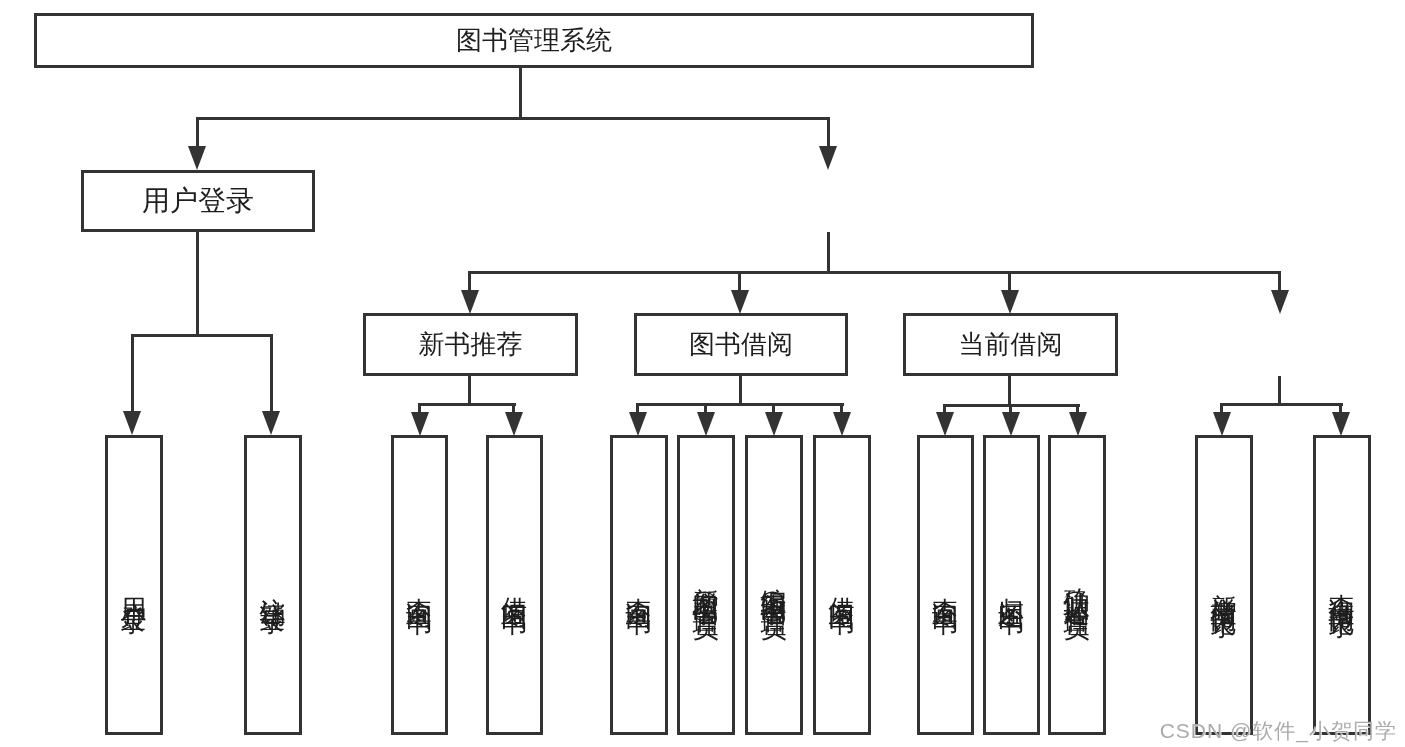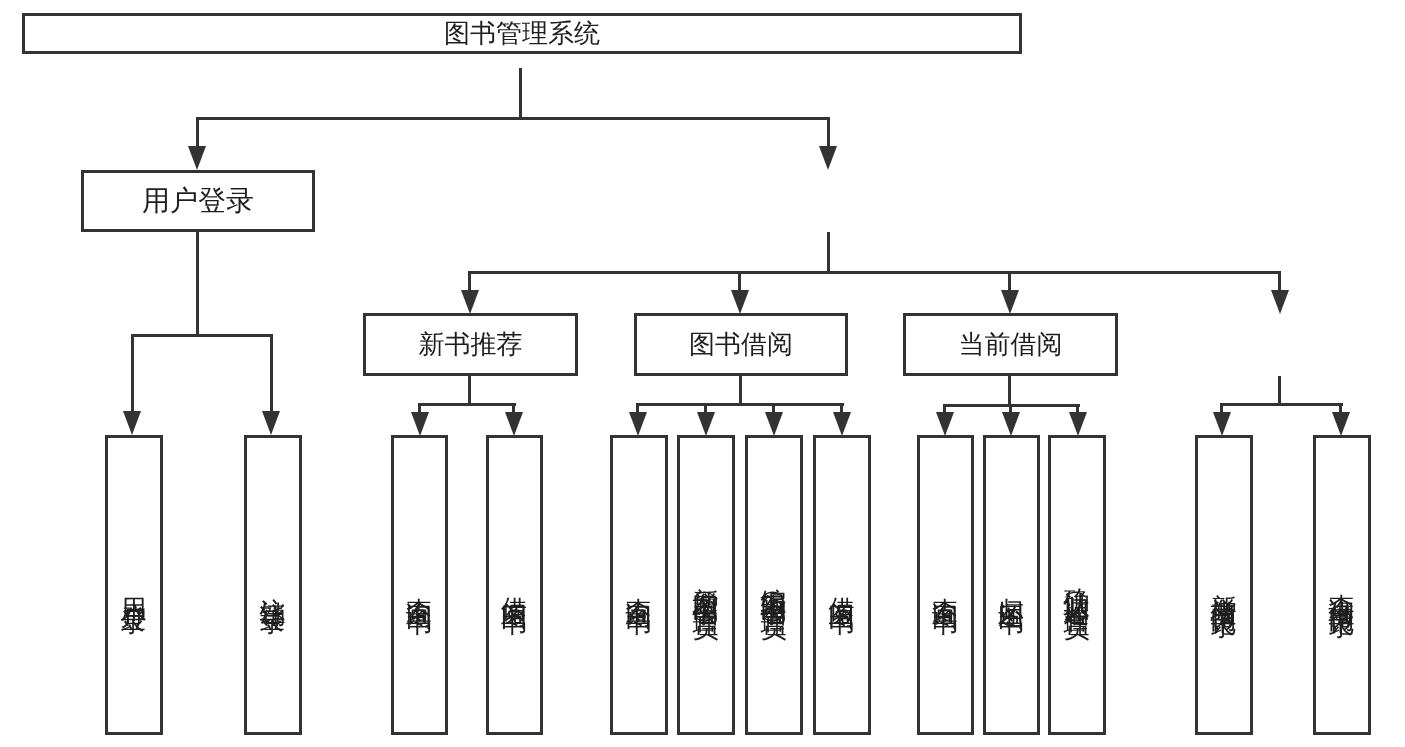--- a/index.html
+++ b/index.html
@@ -103,21 +103,21 @@
   <div class="vline" style="left:1076px;top:404px;height:10px;"></div>
   <div class="arrow" style="left:1069px;top:412px;"></div>
 
   <div class="vline" style="left:1278px;top:376px;height:30px;"></div>
   <div class="hline" style="left:1220px;top:403px;width:123px;"></div>
   <div class="vline" style="left:1220px;top:403px;height:11px;"></div>
   <div class="arrow" style="left:1213px;top:412px;"></div>
   <div class="vline" style="left:1339px;top:403px;height:11px;"></div>
   <div class="arrow" style="left:1332px;top:412px;"></div>
 
-  <div class="node" style="left:22px;top:13px;width:1000px;height:41px;">图书管理系统</div>
+  <div class="node" style="left:34px;top:13px;width:1000px;height:55px;">图书管理系统</div>
 
   <div class="node lvl2" style="left:81px;top:170px;width:234px;height:62px;">用户登录</div>
 
   <div class="node lvl3" style="left:363px;top:313px;width:215px;height:63px;">新书推荐</div>
   <div class="node lvl3" style="left:903px;top:313px;width:215px;height:63px;">当前借阅</div>
   <div class="node lvl3" style="left:634px;top:313px;width:214px;height:63px;">图书借阅</div>
 
   <div class="node vtext" style="left:105px;top:435px;width:58px;height:300px;">用户登录</div>
   <div class="node vtext" style="left:244px;top:435px;width:58px;height:300px;">注销登录</div>
 
@@ -129,13 +129,14 @@
   <div class="node vtext" style="left:745px;top:435px;width:58px;height:300px;">编辑图书（管理员）</div>
   <div class="node vtext" style="left:813px;top:435px;width:58px;height:300px;">借阅图书</div>
 
   <div class="node vtext" style="left:917px;top:435px;width:57px;height:300px;">查询图书</div>
   <div class="node vtext" style="left:983px;top:435px;width:57px;height:300px;">归还图书</div>
   <div class="node vtext" style="left:1048px;top:435px;width:58px;height:300px;">确认归还（管理员）</div>
 
   <div class="node vtext" style="left:1195px;top:435px;width:58px;height:300px;">新增借阅记录</div>
   <div class="node vtext" style="left:1313px;top:435px;width:58px;height:300px;">查询借阅记录</div>
 
+  <div class="watermark" style="right:8px;top:717px;">CSDN @软件_小贺同学</div>
 </div>
 
 </body></html>

